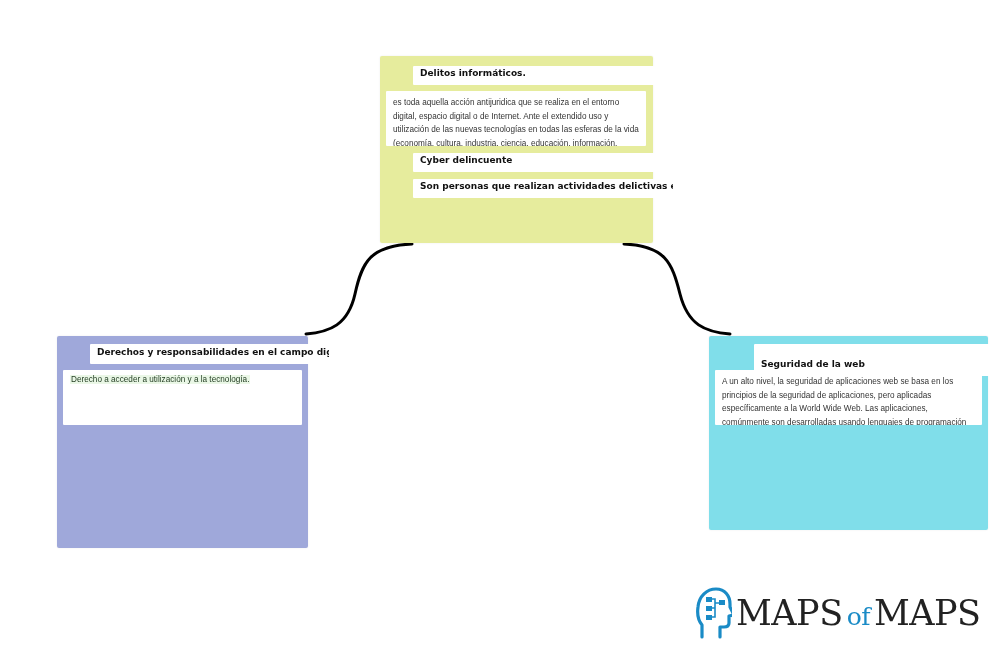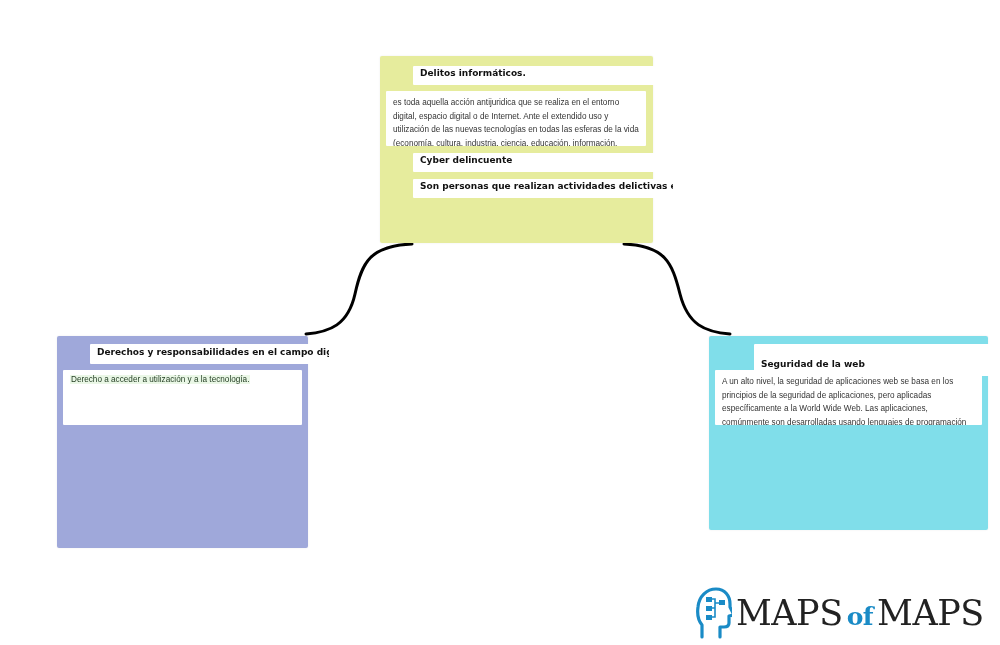--- a/index.html
+++ b/index.html
@@ -80,21 +80,20 @@
       font-size: 35px;
       color: #222222;
       margin-left: 4px;
       letter-spacing: -0.5px;
       white-space: nowrap;
     }
     .logo-text .of {
       color: #1a8bc6;
       font-size: 25px;
       margin: 0 4px;
-      font-weight: bold;
     }
   </style>
 </head>
 <body>
 
 <svg class="connectors" viewBox="0 0 1000 645">
   <path d="M 412 244 C 370 246, 362 262, 355 294 C 348 325, 330 332, 306 334" fill="none" stroke="#000000" stroke-width="3" stroke-linecap="round"></path>
   <path d="M 624 244 C 665 246, 672 262, 680 294 C 688 325, 705 332, 730 334" fill="none" stroke="#000000" stroke-width="3" stroke-linecap="round"></path>
 </svg>
 

